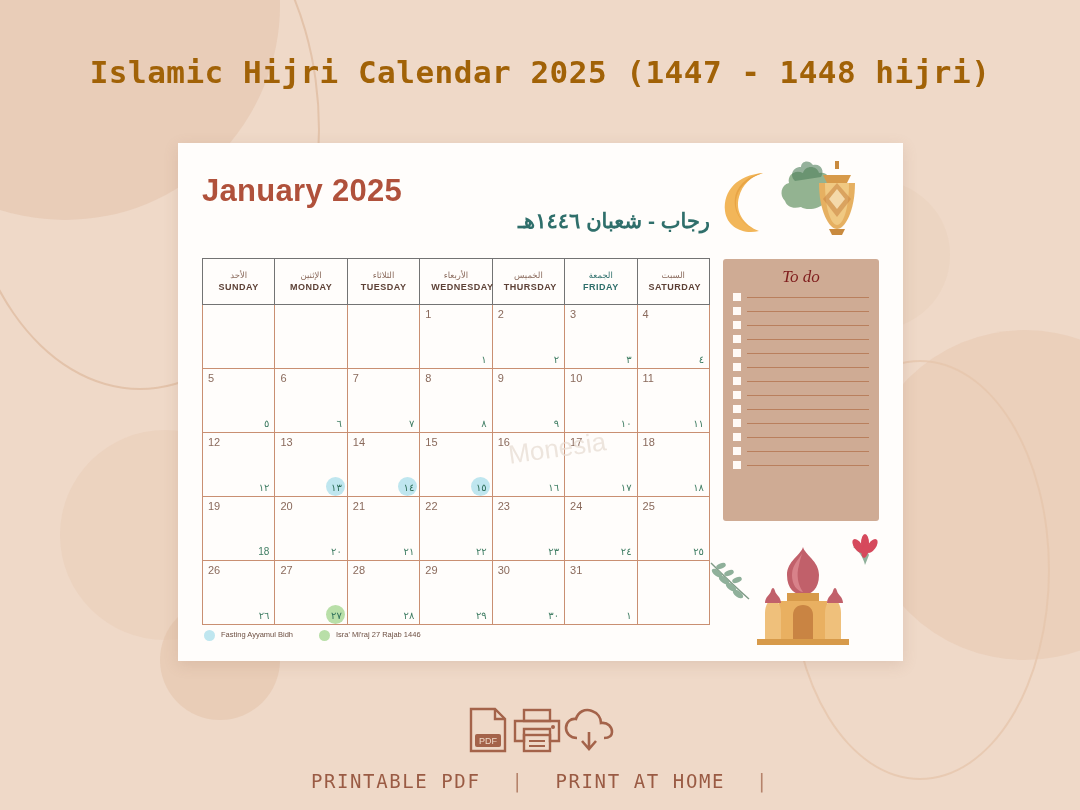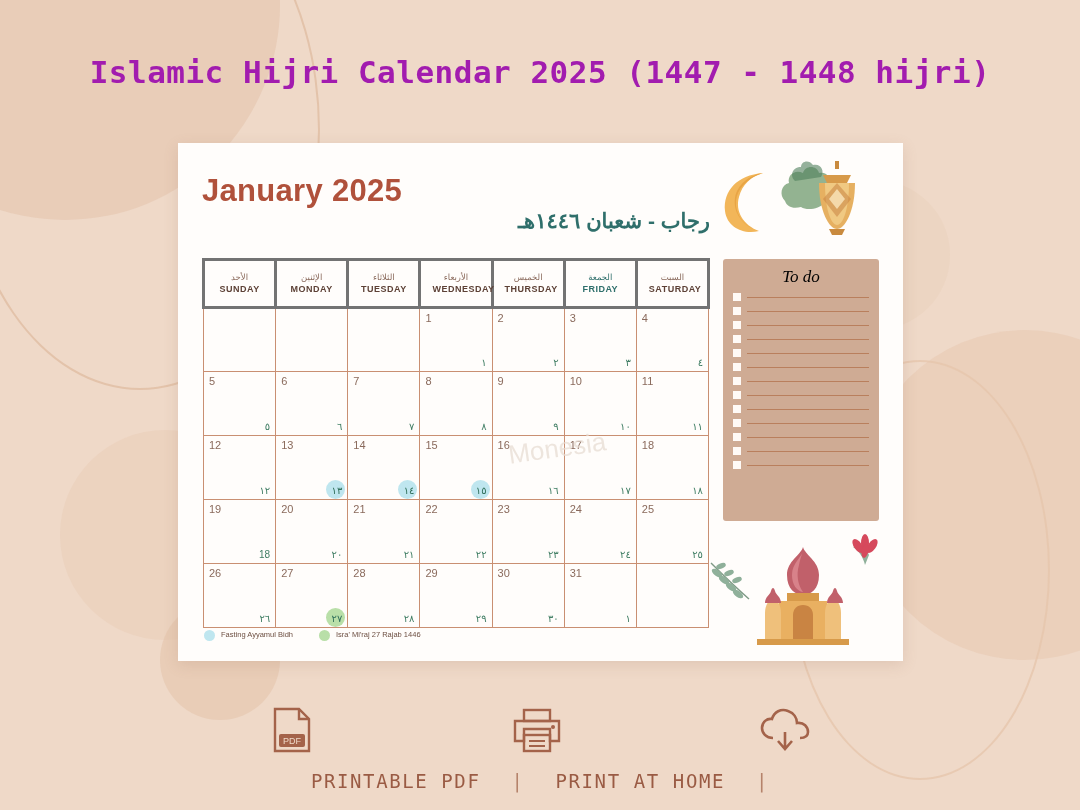--- a/index.html
+++ b/index.html
@@ -34,21 +34,21 @@
   .arc-2 { width: 260px; height: 420px; right: 30px; top: 360px; border-color:#e6c5ac; }
 
   .page-title {
     position: absolute;
     top: 54px; left: 0; width: 100%;
     text-align: center;
     font-family: "DejaVu Sans Mono", monospace;
     font-weight: bold;
     font-size: 31px;
     letter-spacing: .5px;
-    color: #a21caf;
+    color: #a16207;
     z-index: 4;
   }
 
   
   .sheet {
     position: absolute;
     left: 178px; top: 143px;
     width: 725px; height: 518px;
     background: #fffdfb;
     box-shadow: 0 4px 14px rgba(140,100,80,.16);
@@ -72,21 +72,21 @@
   }
 
   table.cal {
     position: absolute;
     left: 24px; top: 115px;
     width: 508px;
     border-collapse: collapse;
     table-layout: fixed;
   }
   table.cal th {
-    border: 3px solid #737373;
+    border: 1px solid #737373;
     padding: 11px;
     height: 34px;
     vertical-align: middle;
   }
   .dow-ar { font-size: 8.5px; color: #8a6a5c; direction: rtl; font-weight: normal; line-height: 11px; }
   .dow-en { font-size: 9px; letter-spacing: .5px; color: #5d4136; font-weight: bold; line-height: 12px; }
   .dow-fri .dow-ar, .dow-fri .dow-en { color: #2f6f6b; }
 
   table.cal td {
     border: 1px solid #c98f72;
@@ -144,21 +144,21 @@
     width: 156px; height: 262px;
     background: #cfab94;
     border-radius: 3px;
     padding: 8px 10px 10px 10px;
   }
   .todo-title {
     text-align: center;
     font-family: "Liberation Serif", serif;
     font-style: italic;
     font-size: 17px;
-    color: #000000;
+    color: #7f1d1d;
     margin-bottom: 6px;
   }
   .todo-rows { display: flex; flex-direction: column; gap: 6px; }
   .todo-row { display: flex; align-items: center; gap: 6px; }
   .todo-box {
     width: 8px; height: 8px;
     background: #fffaf6;
     flex: 0 0 auto;
   }
   .todo-line {
@@ -197,21 +197,20 @@
   
   .footer {
     position: absolute;
     left: 0; bottom: 18px;
     width: 100%;
     z-index: 4;
   }
   .footer-icons {
     display: flex;
     justify-content: center;
-    gap: 196px;
     margin-bottom: 16px;
   }
   .footer-icons svg { display: block; }
   .footer-text {
     display: flex;
     justify-content: center;
     align-items: center;
     gap: 31px;
     font-family: "DejaVu Sans Mono", monospace;
     font-size: 19px;

